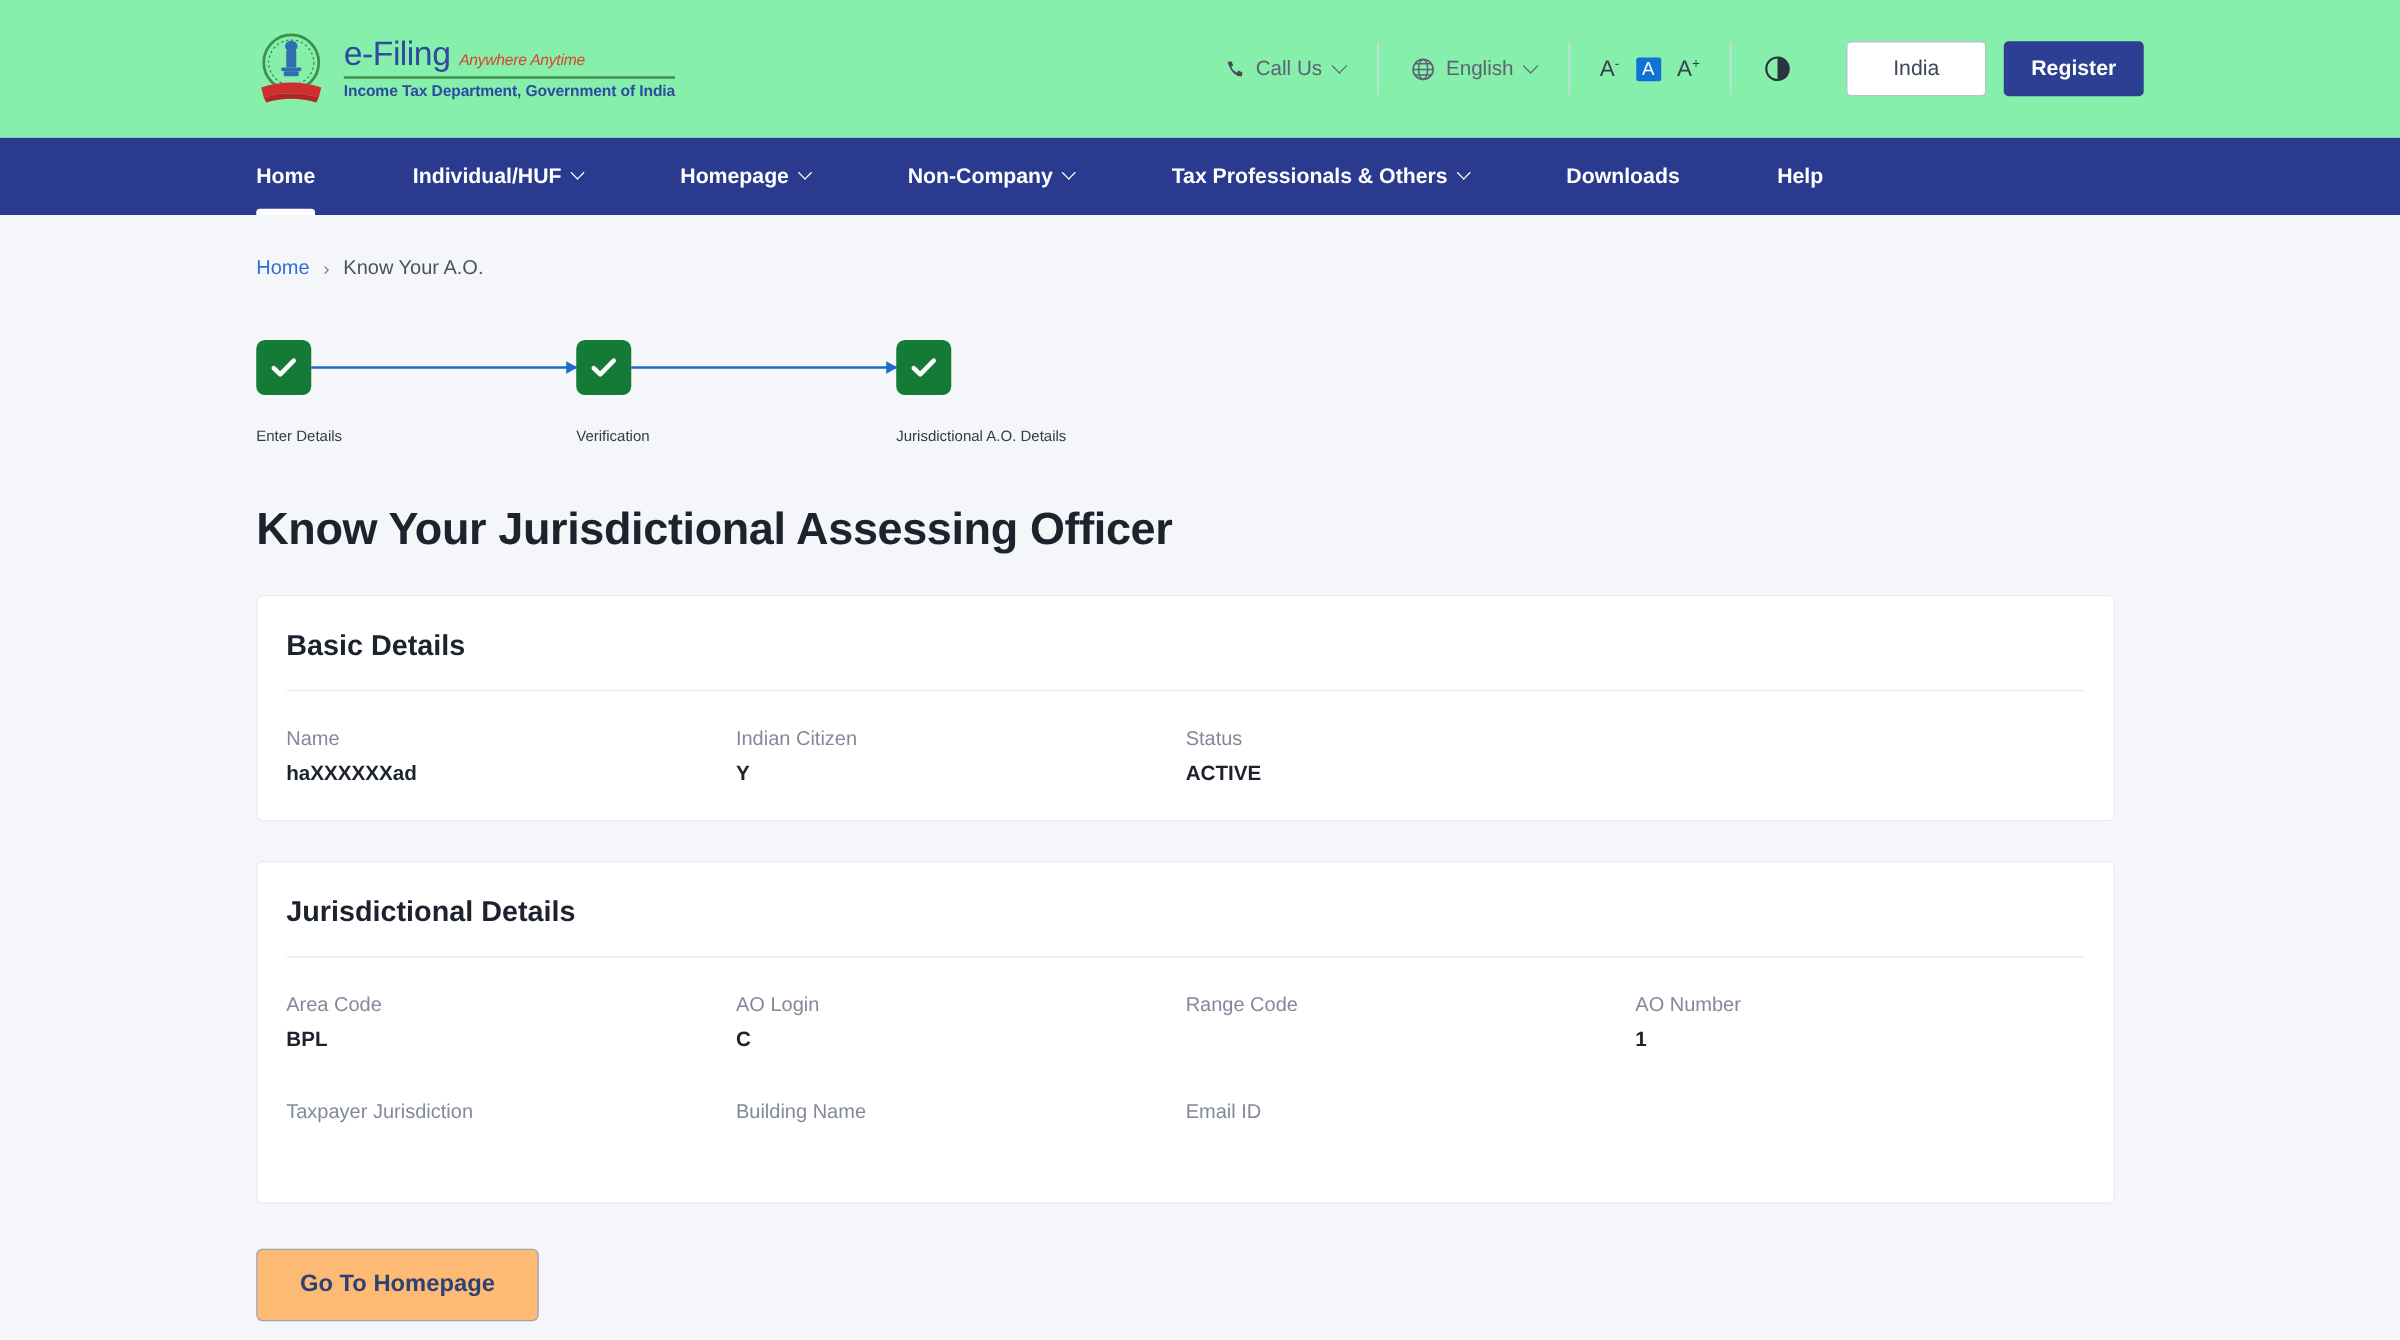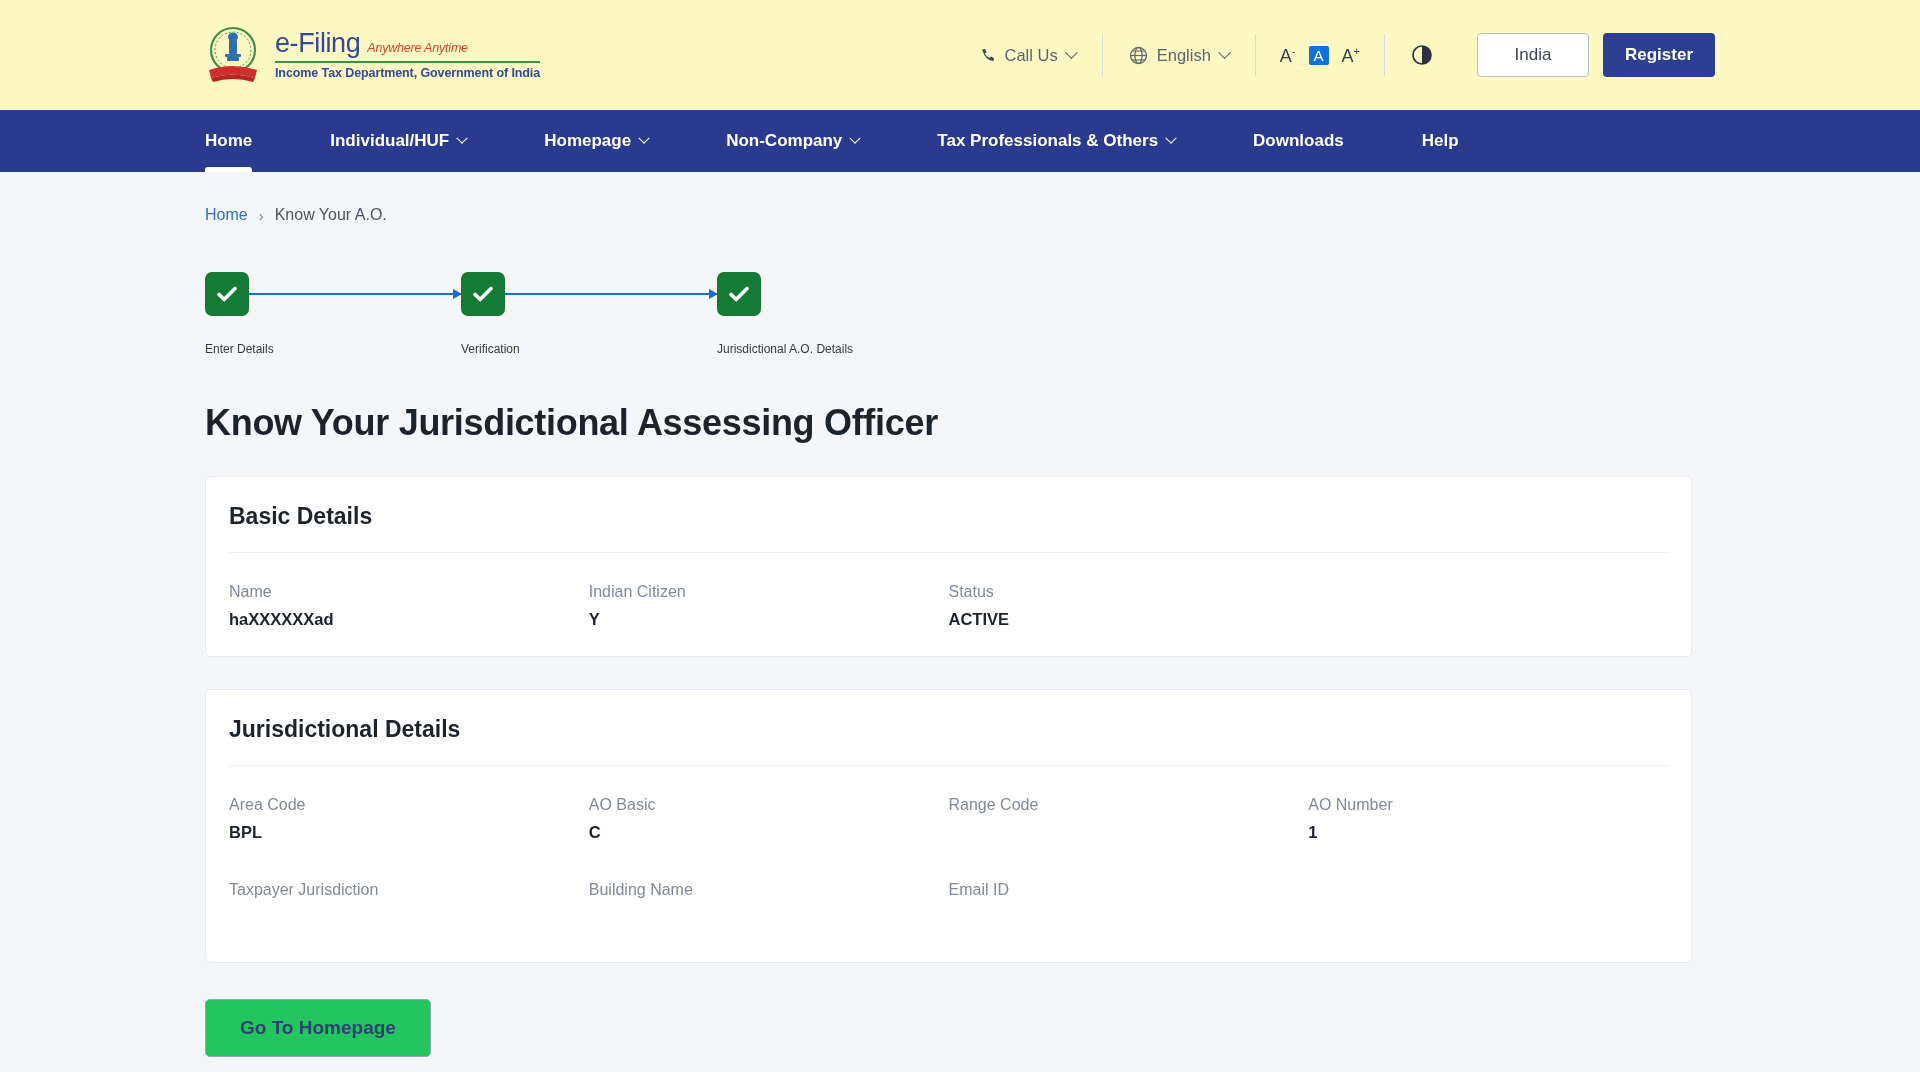--- a/index.html
+++ b/index.html
@@ -8,21 +8,21 @@
     height: 1072px;
     overflow: hidden;
     background: #ffffff;
     font-family: "Liberation Sans", sans-serif;
     -webkit-font-smoothing: antialiased;
   }
 
   
   .top-header {
     height: 110px;
-    background: #fef9c3;
+    background: #86efac;
     display: flex;
     align-items: center;
     padding: 0 205px 0 205px;
     position: relative;
   }
   .brand {
     display: flex;
     align-items: center;
     gap: 14px;
   }
@@ -267,21 +267,21 @@
   .field-value {
     font-size: 16.5px;
     color: #1d232d;
     font-weight: bold;
     min-height: 20px;
   }
 
   .footer-actions { margin-top: 36px; padding-bottom: 40px; }
   .btn-home {
     border: 1px solid #9aa3b4;
-    background: #22c55e;
+    background: #fdba74;
     color: #2d4172;
     font-size: 19px;
     font-weight: bold;
     padding: 17px 34px;
     border-radius: 5px;
     cursor: pointer;
     font-family: inherit;
   }
 </style>
 </head>
@@ -467,21 +467,21 @@
   </div>
 
   <div class="card">
     <div class="card-title">Jurisdictional Details</div>
     <div class="field-row">
       <div class="field">
         <span class="field-label">Area Code</span>
         <span class="field-value">BPL</span>
       </div>
       <div class="field">
-        <span class="field-label">AO Basic</span>
+        <span class="field-label">AO Login</span>
         <span class="field-value">C</span>
       </div>
       <div class="field">
         <span class="field-label">Range Code</span>
         <span class="field-value"></span>
       </div>
       <div class="field">
         <span class="field-label">AO Number</span>
         <span class="field-value">1</span>
       </div>

